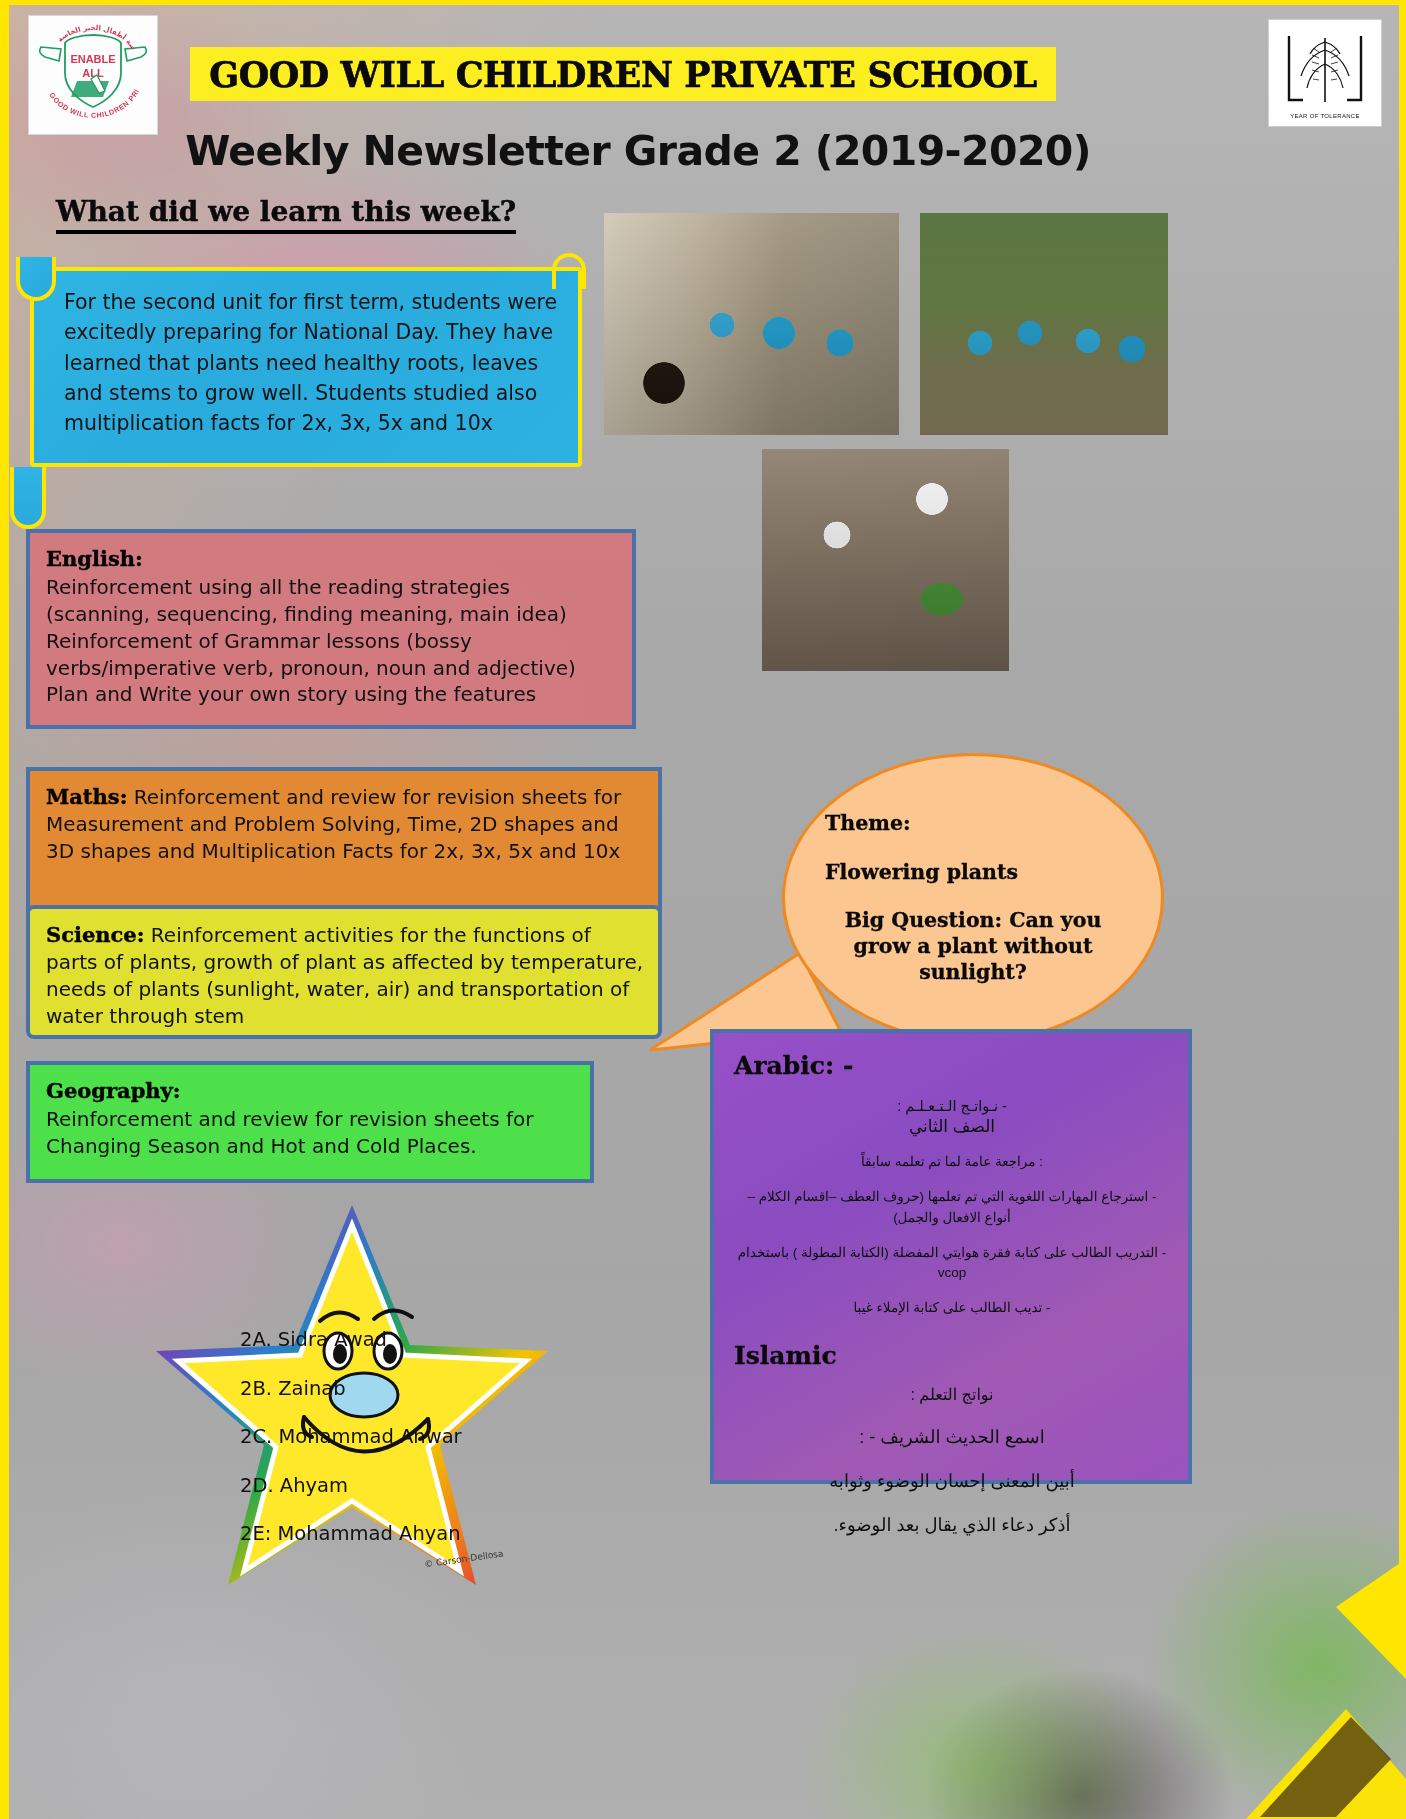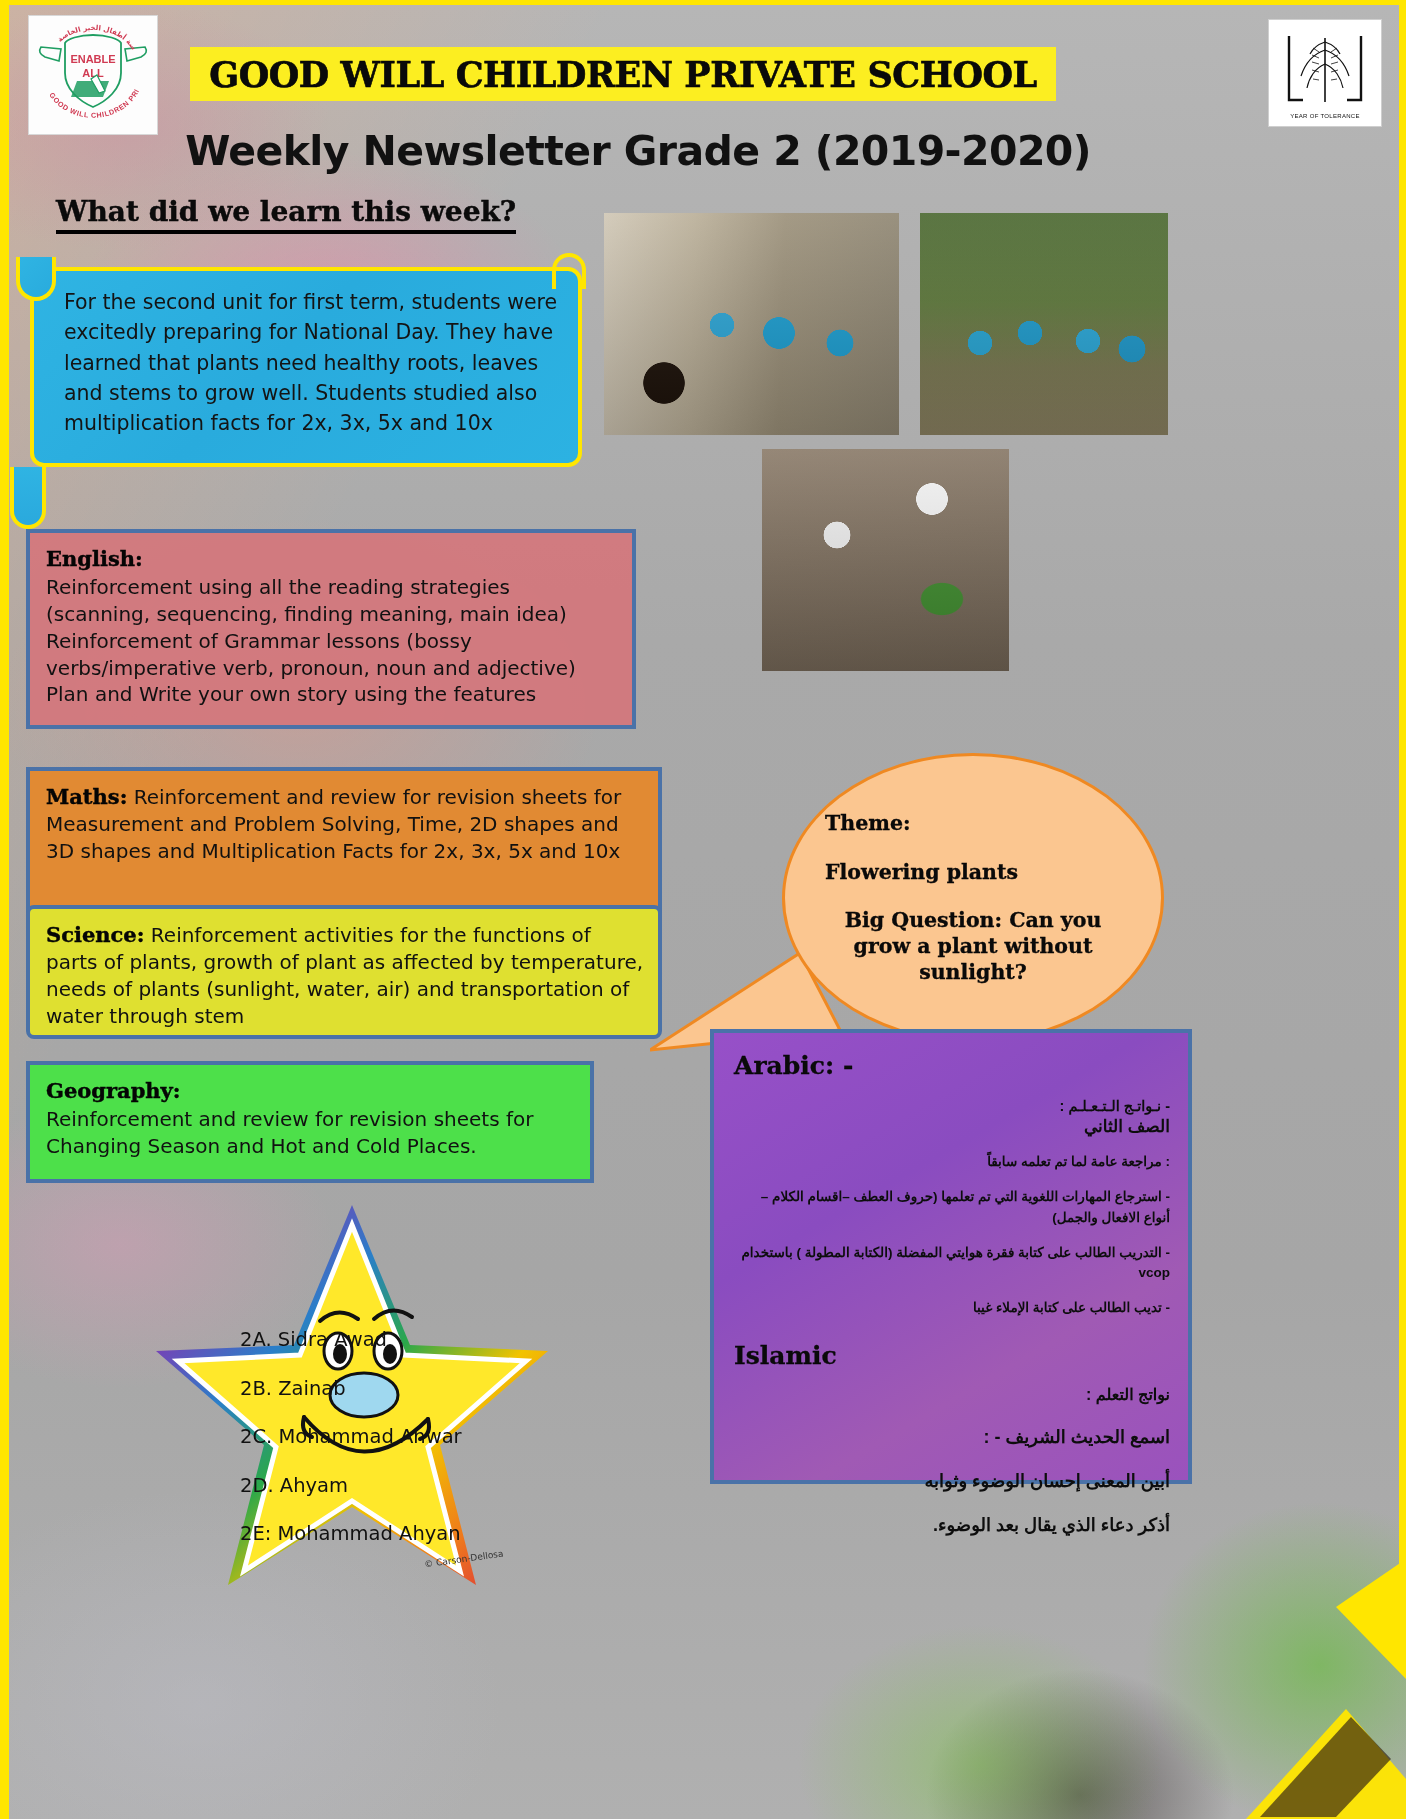--- a/index.html
+++ b/index.html
@@ -89,21 +89,21 @@
     font-family: "DejaVu Serif", serif;
     font-weight: bold; font-size: 28px; color: #0b0b0b;
     border-bottom: 4px solid #000; padding-bottom: 2px;
     -webkit-text-stroke: 0.4px #000;
   }
 
   
   .scroll-box {
     position: absolute; left: 30px; top: 262px; width: 552px; height: 200px;
     background: linear-gradient(135deg, #2fb4e3 0%, #29abdd 45%, #2cb2e2 100%);
-    border: 4px solid #ffe600; border-radius: 14px;
+    border: 4px solid #ffe600; border-radius: 4px;
   }
   .scroll-curl-top {
     position: absolute; left: -18px; top: -14px; width: 40px; height: 44px;
     border: 4px solid #ffe600; border-radius: 0 0 22px 22px; border-top: none;
     background: linear-gradient(135deg, #2fb4e3, #29abdd);
   }
   .scroll-curl-bottom {
     position: absolute; left: 10px; top: 462px; width: 36px; height: 62px;
     border: 4px solid #ffe600; border-top: none; border-radius: 0 0 18px 18px;
     background: linear-gradient(180deg, #2fb4e3, #2aa9dd);
@@ -193,21 +193,21 @@
   #panel-arabic {
     position: absolute; left: 710px; top: 1024px; width: 482px; height: 455px;
     background: linear-gradient(150deg, #9750c8 0%, #8a4cc0 35%, #a05ab4 70%, #9a52bd 100%);
     border: 4px solid #4a72a8;
     padding: 18px 18px 10px 20px;
   }
   .panel-label {
     font-family: "DejaVu Serif", serif; font-weight: bold; font-size: 25px;
     color: #0a0a0a; -webkit-text-stroke: 0.3px #000;
   }
-  .rtl { direction: rtl; text-align: right; color: #0d0d0d; font-weight: bold; }
+  .rtl { direction: rtl; text-align: center; color: #0d0d0d; font-weight: normal; }
   .ar-head  { font-size: 14.5px; letter-spacing: 3px; margin-top: 18px; }
   .ar-grade { font-size: 17px; margin-top: 2px; }
   .ar-line  { font-size: 13.5px; line-height: 1.5; margin-top: 15px; }
   .isl-label { margin-top: 22px; }
   .isl-line { font-size: 16px; line-height: 1.9; margin-top: 10px; }
   .isl-line.big { font-size: 18px; }
 
   
   .star-wrap { position: absolute; left: 152px; top: 1194px; width: 400px; height: 420px; }
   .star-names {

